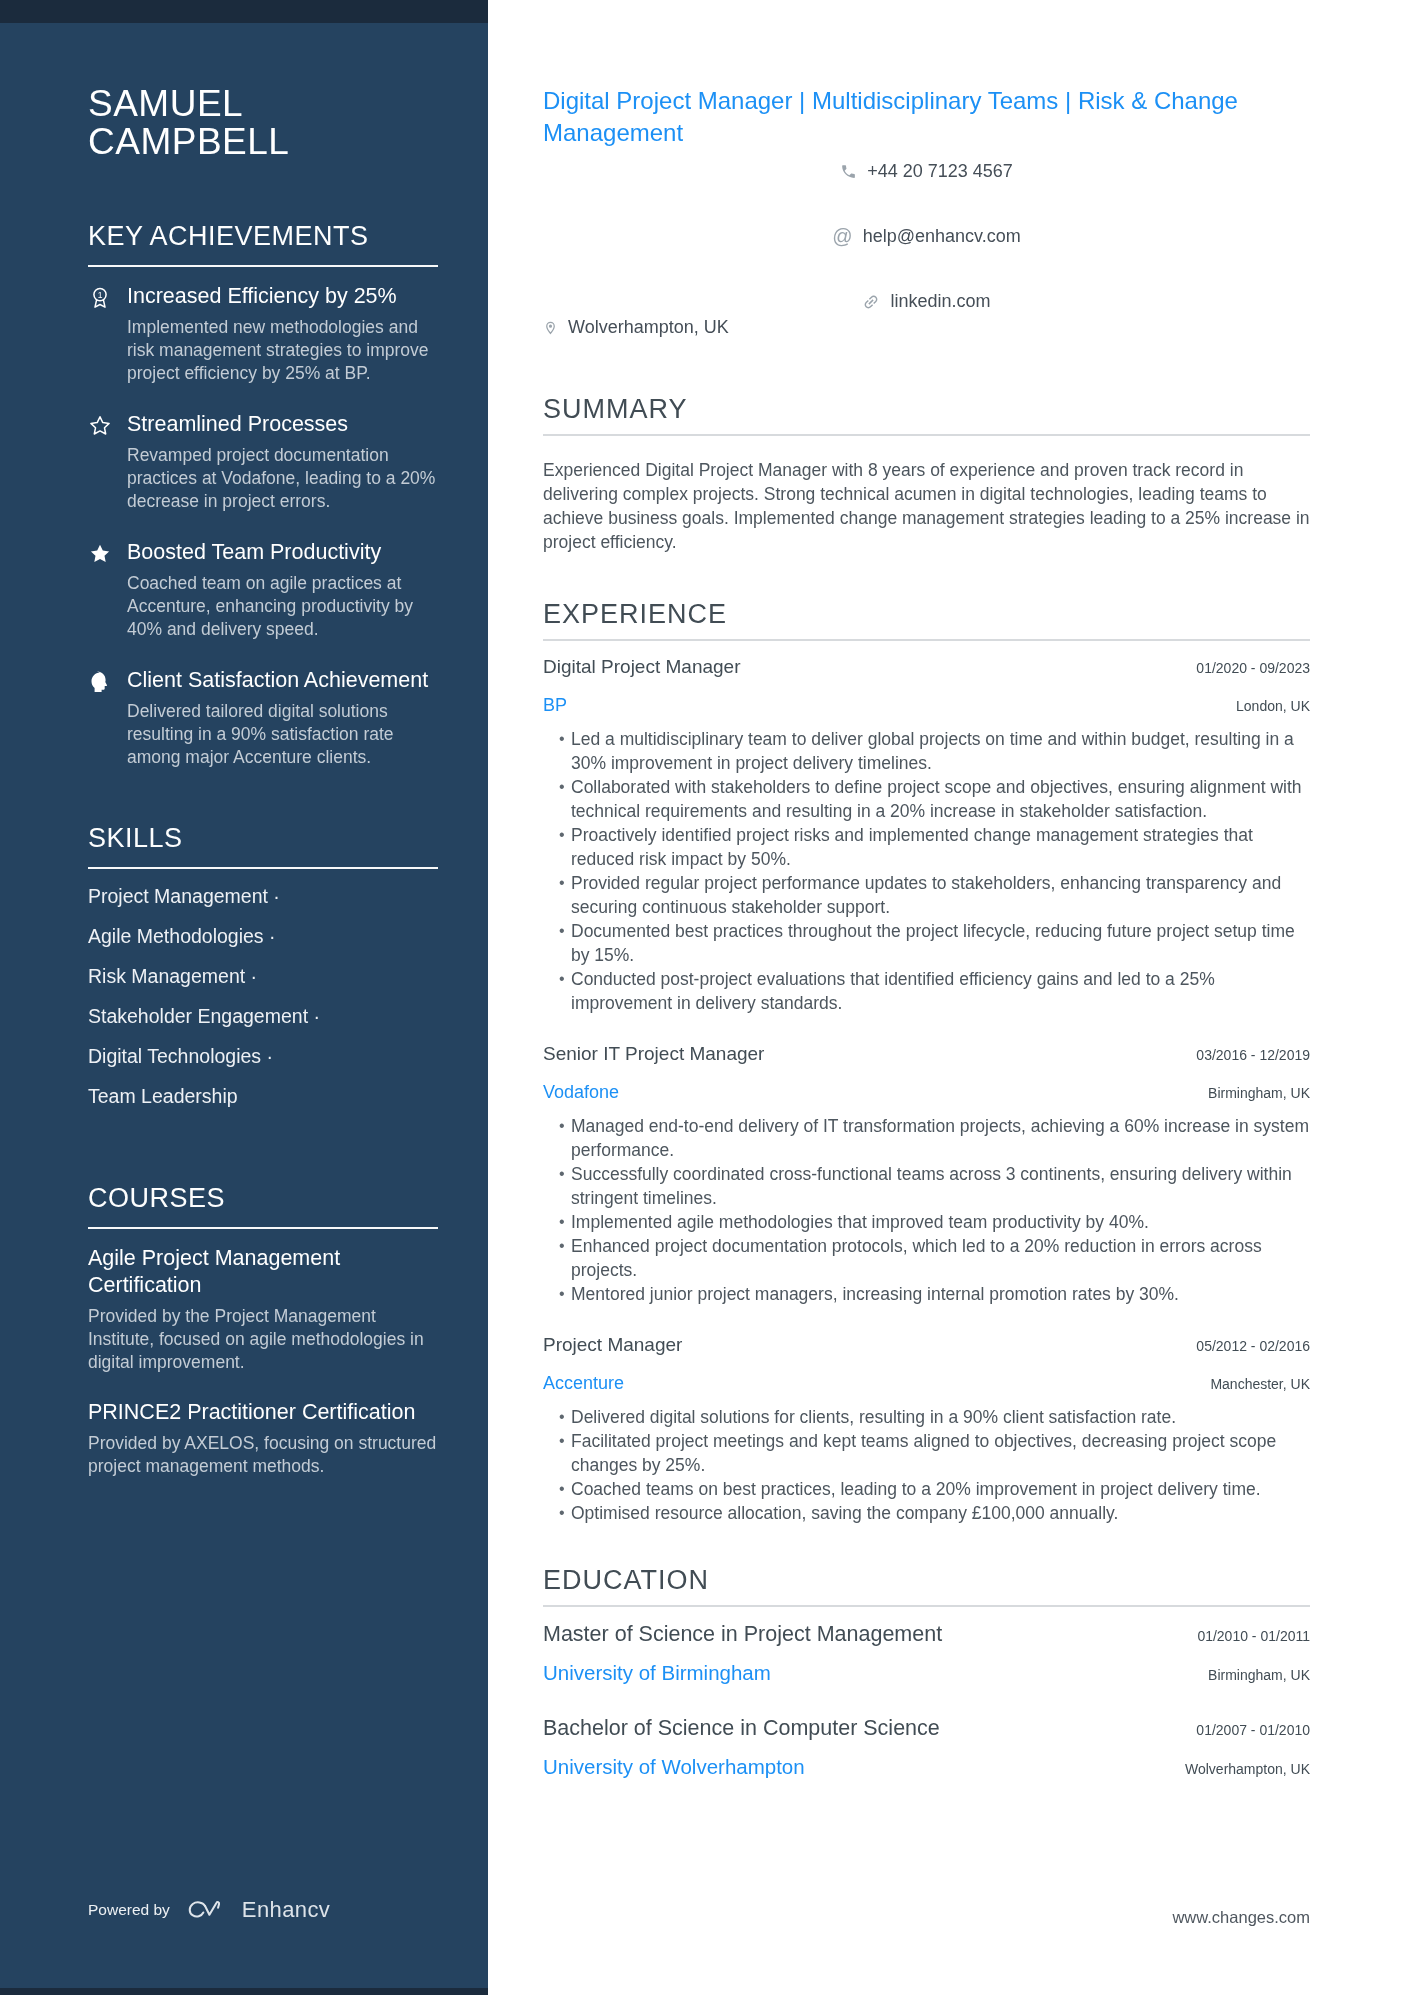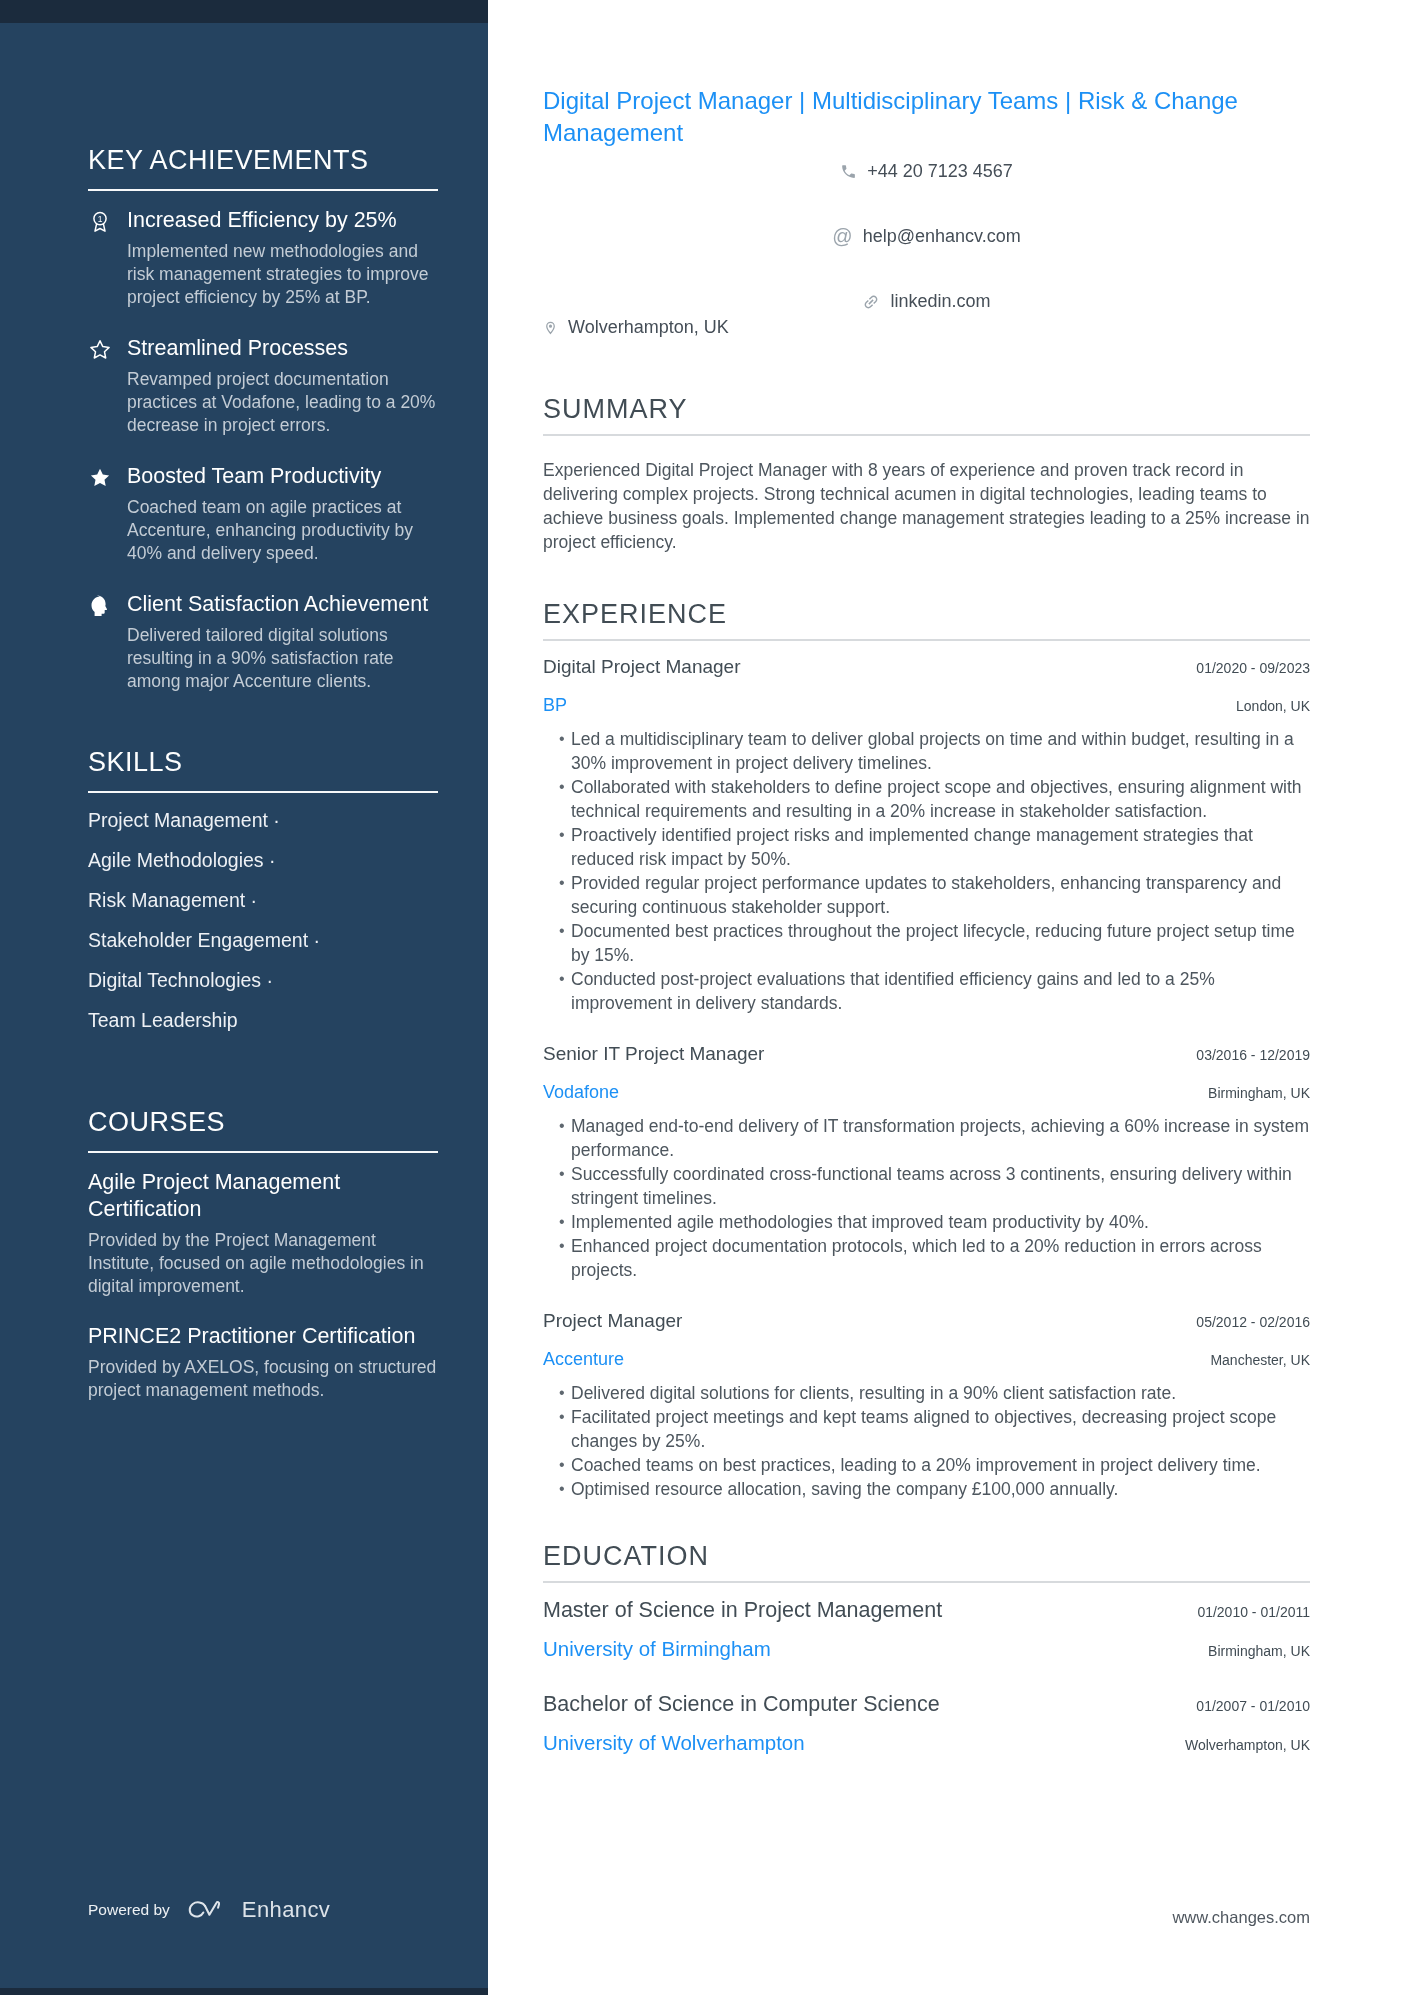--- a/index.html
+++ b/index.html
@@ -91,20 +91,21 @@
   .m-footer { position:absolute; top:1908px; right:100px; font-size:16.5px; color:#4f575f; }
 </style>
 </head>
 <body>
 
 <div class="page">
 
   <aside class="sidebar">
     <div class="strip-top"></div>
 
+    <h1 class="name">SAMUEL CAMPBELL</h1>
 
     <section class="s-section sec-achievements">
       <h2>KEY ACHIEVEMENTS</h2>
       <hr class="s-hr">
 
       <div class="ach">
         <span class="ach-icon">
           <svg viewBox="0 0 24 24" fill="none" stroke="#ffffff" stroke-width="1.5" stroke-linecap="round" stroke-linejoin="round">
             <circle cx="12" cy="8.6" r="6.1"></circle>
             <text x="12" y="11.6" font-size="8.5" fill="#ffffff" stroke="none" text-anchor="middle" font-family="Liberation Sans, sans-serif">1</text>
@@ -270,20 +271,21 @@
         </div>
         <div class="row2cols company-row">
           <span class="company">Vodafone</span>
           <span class="job-loc">Birmingham, UK</span>
         </div>
         <ul class="bullets">
           <li>Managed end-to-end delivery of IT transformation projects, achieving a 60% increase in system performance.</li>
           <li>Successfully coordinated cross-functional teams across 3 continents, ensuring delivery within stringent timelines.</li>
           <li>Implemented agile methodologies that improved team productivity by 40%.</li>
           <li>Enhanced project documentation protocols, which led to a 20% reduction in errors across projects.</li>
+          <li>Mentored junior project managers, increasing internal promotion rates by 30%.</li>
         </ul>
       </div>
 
       <div class="job">
         <div class="row2cols">
           <span class="job-title">Project Manager</span>
           <span class="job-date">05/2012 - 02/2016</span>
         </div>
         <div class="row2cols company-row">
           <span class="company">Accenture</span>

